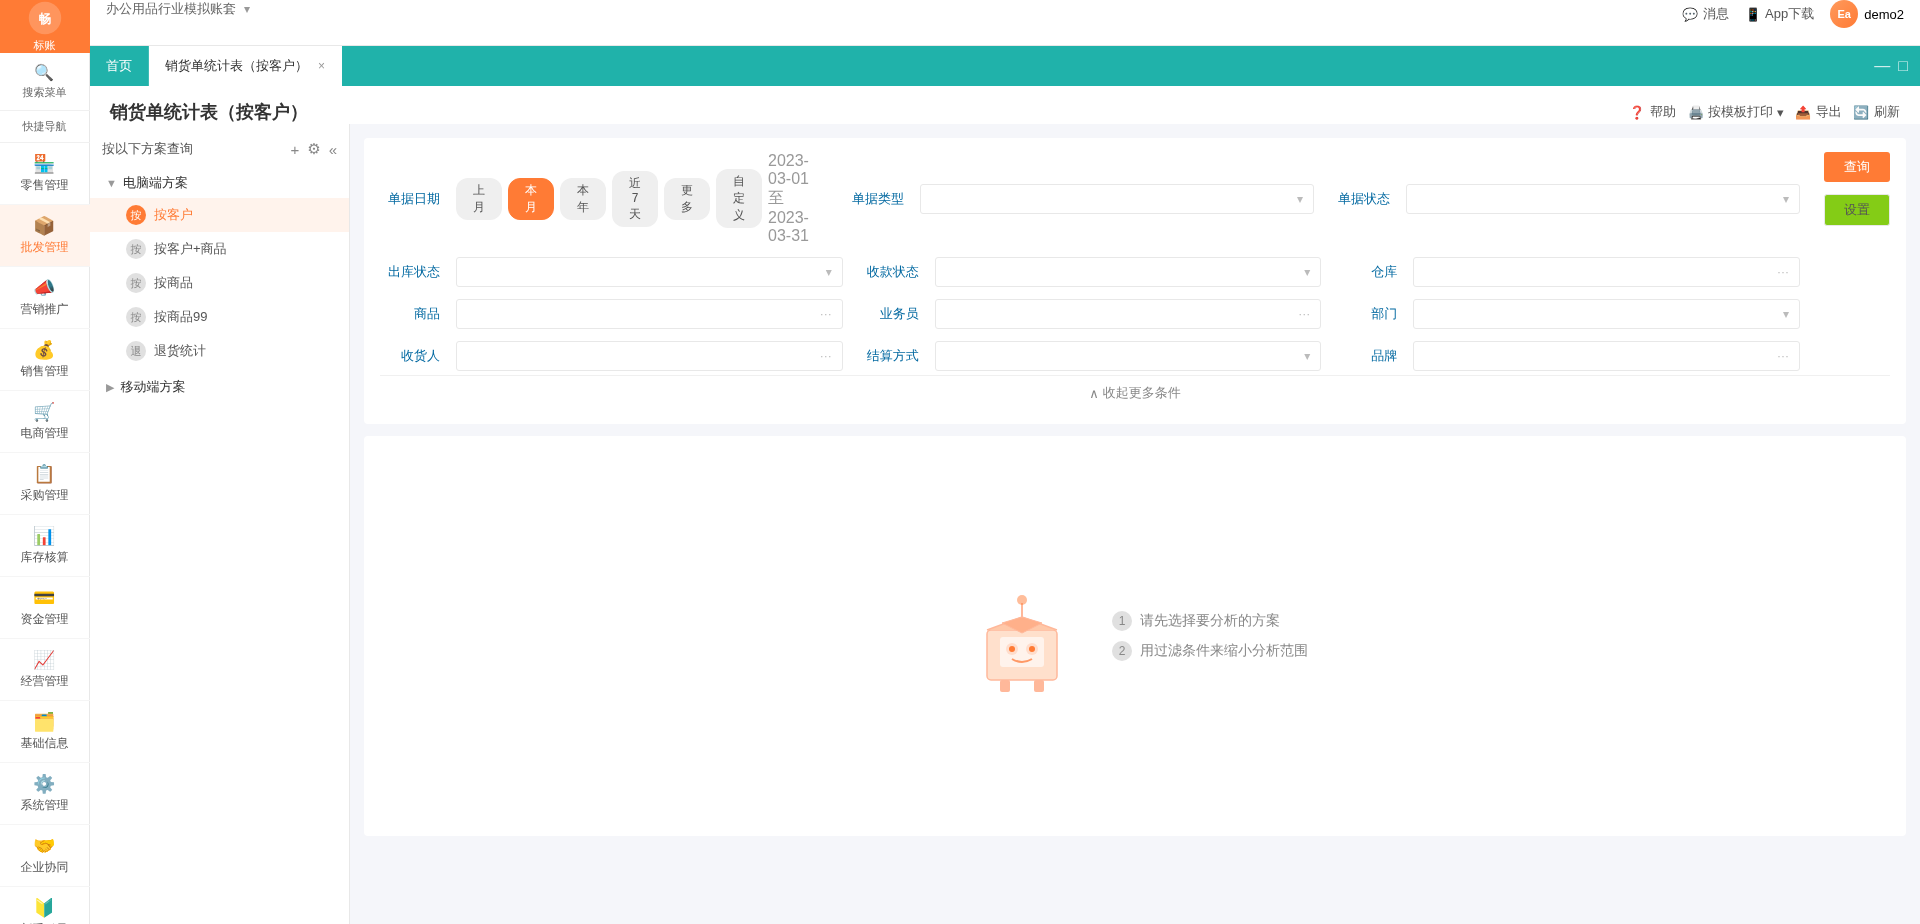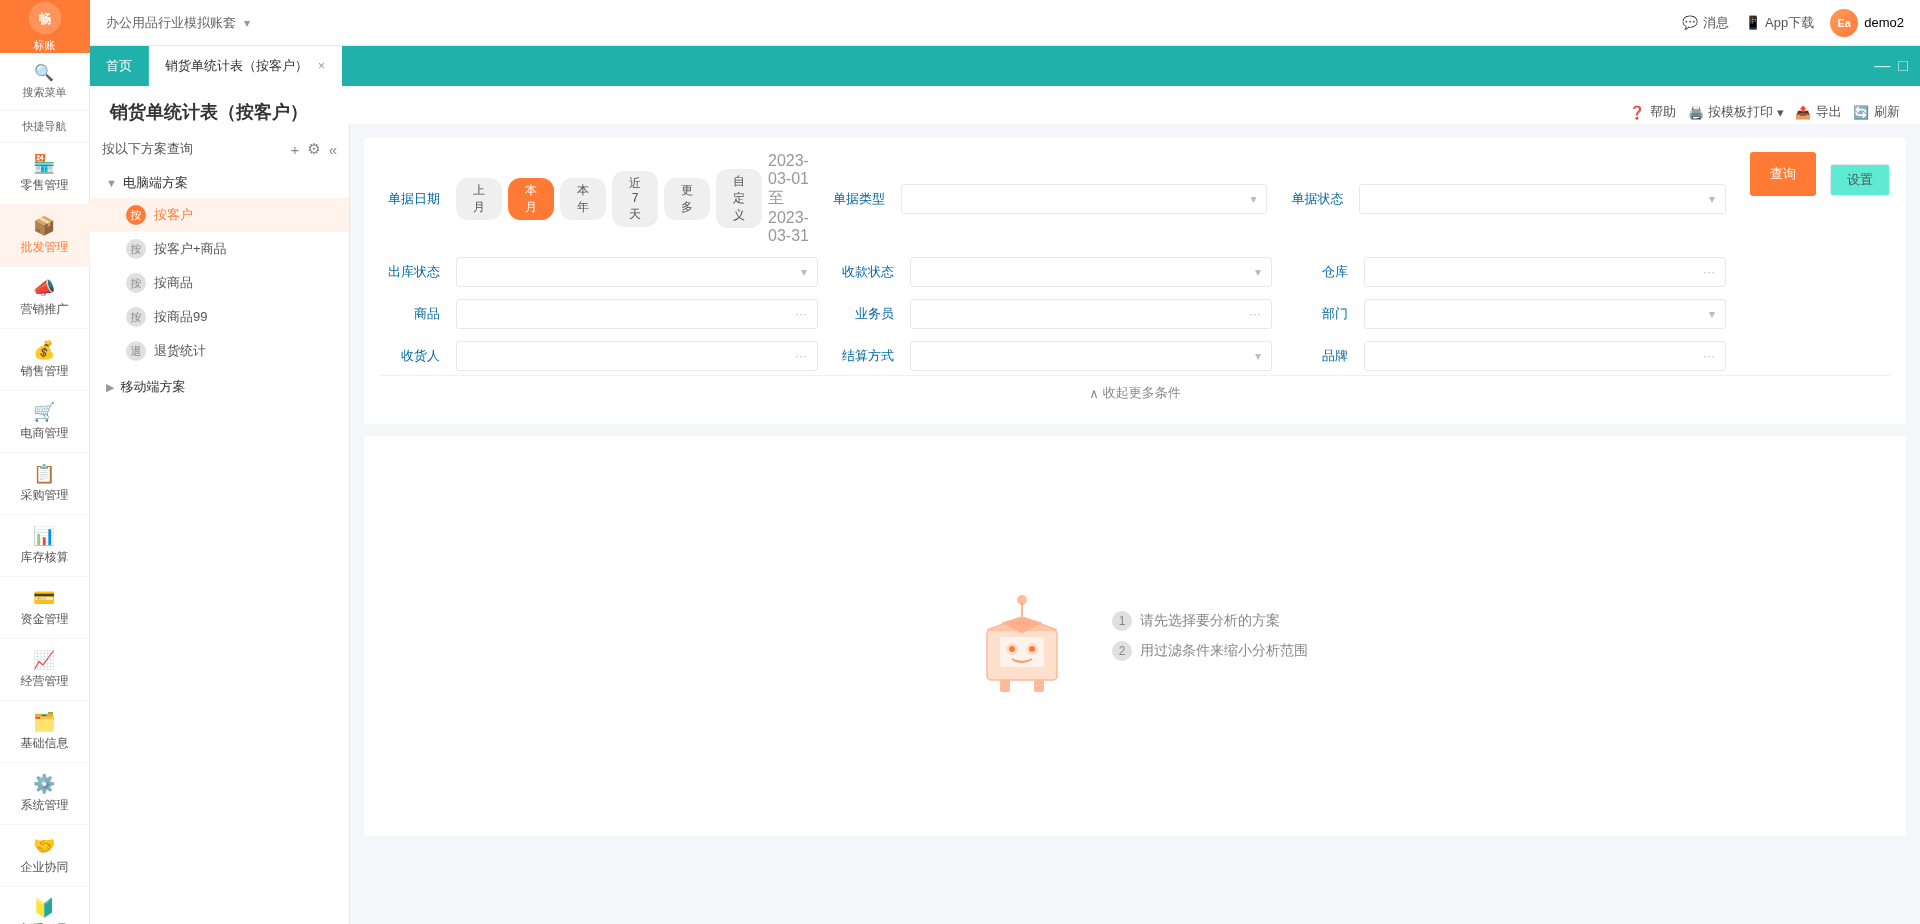--- a/index.html
+++ b/index.html
@@ -19,21 +19,21 @@
     .sidebar-menu-item.active { background: #fff3ec; }
     .sidebar-menu-label { font-size: 12px; color: #555; margin-top: 2px; }
     .sidebar-menu-label.orange { color: #ff7b35; }
     .sidebar-icon { font-size: 18px; color: #888; }
     .sidebar-icon.orange { color: #ff7b35; }
 
     
     .main { flex: 1; display: flex; flex-direction: column; height: 924px; overflow: hidden; }
 
     
-    .header { height: 46px; background: #fff; border-bottom: 1px solid #e8e8e8; display: flex; align-items: center; justify-content: space-between; padding: 0 16px; flex-shrink: 0; }
+    .header { height: 46px; background: #fff; border-bottom: 1px solid #e8e8e8; display: flex; align-items: flex-start; justify-content: space-between; padding: 0 16px; flex-shrink: 0; }
     .header-left { display: flex; align-items: center; gap: 8px; }
     .header-breadcrumb { color: #666; font-size: 13px; }
     .header-dropdown-icon { color: #999; font-size: 12px; cursor: pointer; }
     .header-right { display: flex; align-items: center; gap: 16px; }
     .header-msg { display: flex; align-items: center; gap: 4px; color: #555; font-size: 13px; cursor: pointer; }
     .header-app { display: flex; align-items: center; gap: 4px; color: #555; font-size: 13px; cursor: pointer; }
     .header-user { display: flex; align-items: center; gap: 6px; cursor: pointer; }
     .header-username { font-size: 13px; color: #000000; }
 
     
@@ -91,21 +91,21 @@
     
     .table-area { background: #fff; border-radius: 4px; min-height: 400px; display: flex; align-items: center; justify-content: center; flex-direction: column; padding: 40px; }
     .empty-state { display: flex; align-items: center; gap: 30px; }
     .empty-tips { display: flex; flex-direction: column; gap: 10px; }
     .empty-tip { display: flex; align-items: center; gap: 8px; font-size: 14px; color: #888; }
     .tip-num { width: 20px; height: 20px; border-radius: 50%; background: #e0e0e0; display: flex; align-items: center; justify-content: center; font-size: 12px; color: #888; flex-shrink: 0; }
 
     
     .filter-action-area { display: flex; align-items: flex-start; gap: 8px; flex-shrink: 0; padding-left: 12px; }
     .btn-query { background: #ff7b35; color: #fff; border: none; border-radius: 3px; padding: 6px 20px; font-size: 13px; cursor: pointer; }
-    .btn-setting { background: #5eead4; color: #555; border: 1px solid #e8e8e8; border-radius: 3px; padding: 6px 16px; font-size: 13px; cursor: pointer; margin-top: 12px; }
+    .btn-setting { background: #84cc16; color: #555; border: 1px solid #e8e8e8; border-radius: 3px; padding: 6px 16px; font-size: 13px; cursor: pointer; margin-top: 4px; }
 
     .filter-main { flex: 1; }
 
     
     .avatar-img { width: 28px; height: 28px; border-radius: 50%; background: linear-gradient(135deg, #ff9a5c, #ff7b35); display: flex; align-items: center; justify-content: center; color: #fff; font-size: 11px; font-weight: bold; }
 
     .mobile-scheme { padding: 6px 12px 6px 16px; display: flex; align-items: center; gap: 6px; cursor: pointer; font-size: 13px; color: #333; }
   </style>
 </head>
 <body>
@@ -371,21 +371,21 @@
                 </div>
                 <span class="filter-label">品牌</span>
                 <div class="filter-input" style="flex:1;">
                   <span class="placeholder"></span>
                   <span class="more-icon">···</span>
                 </div>
               </div>
             </div>
 
             <div class="filter-action-area">
-              <div style="display:flex;gap:14px;">
+              <div style="display:flex;flex-direction:column;gap:8px;">
                 <button class="btn-query">查询</button>
                 <button class="btn-setting">设置</button>
               </div>
             </div>
           </div>
 
           <div class="collapse-bar">
             <span>∧</span>
             <span>收起更多条件</span>
           </div>

